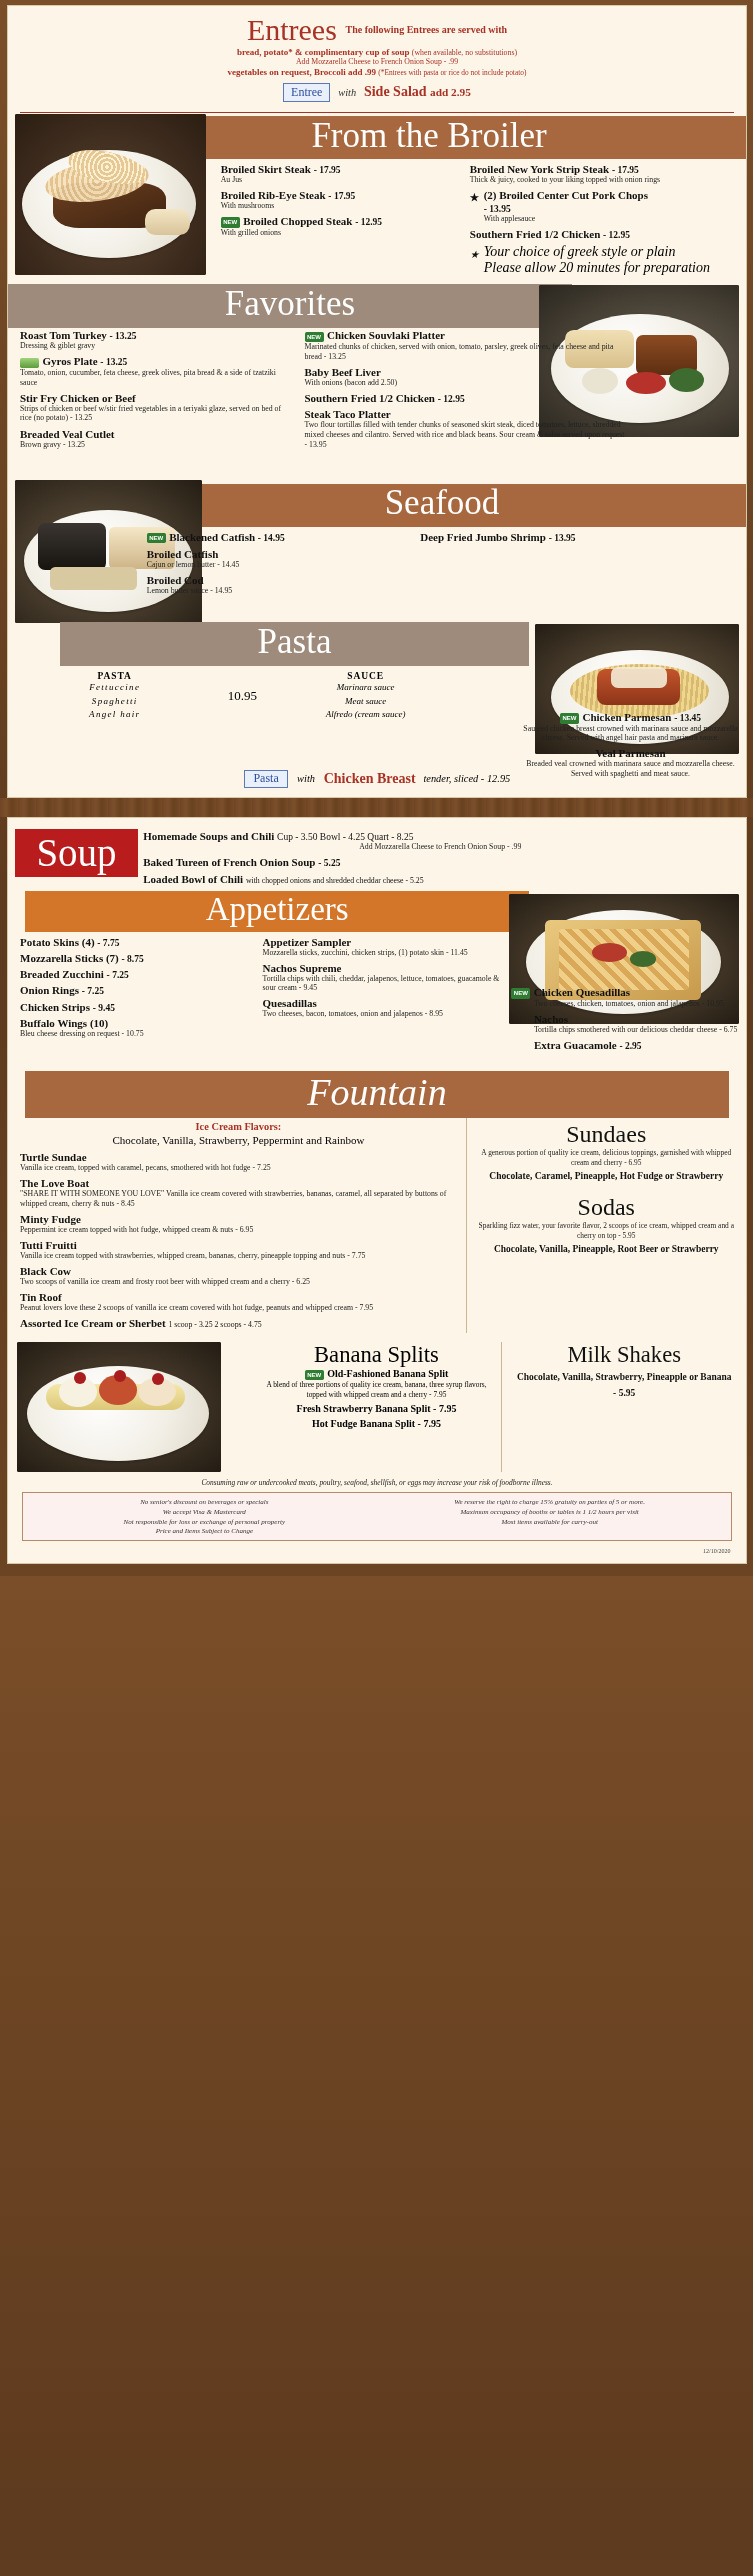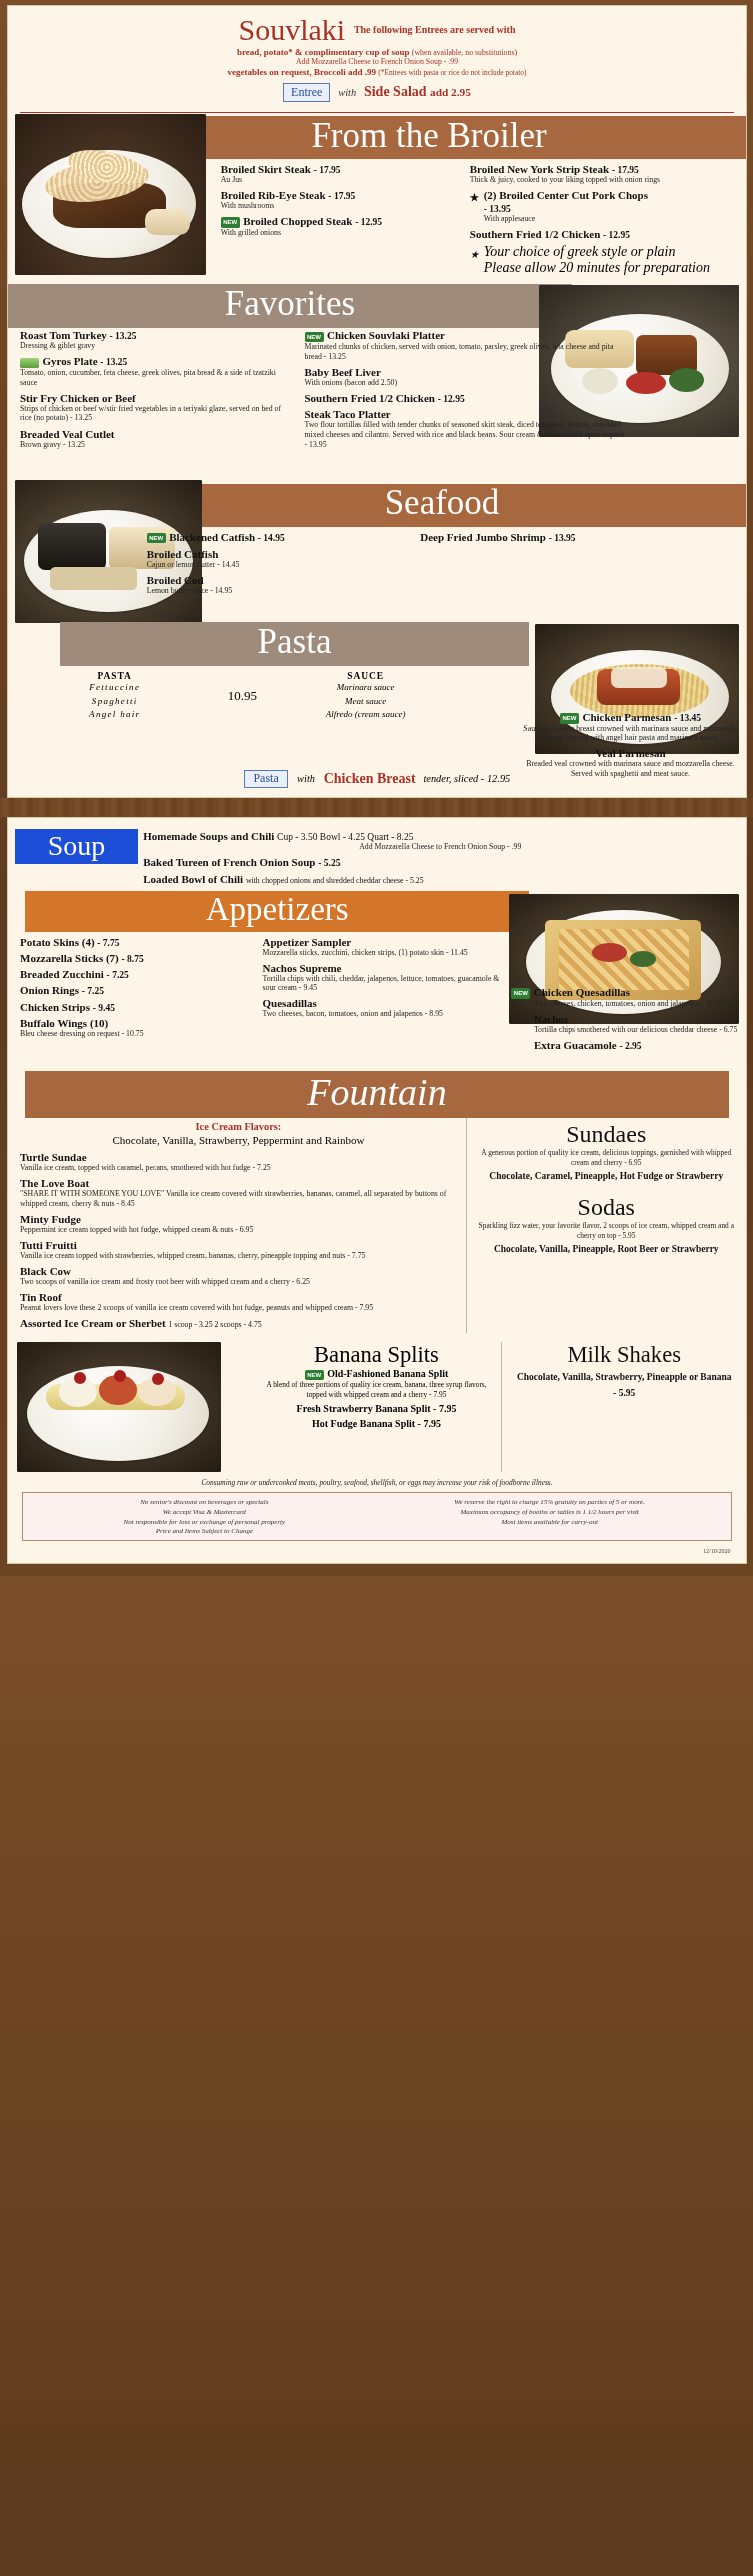--- a/index.html
+++ b/index.html
@@ -93,21 +93,21 @@
     background:#2e7d32; border-radius:1.7px; color:#fff; font-size:6px;
     text-align:center; line-height:10.4px; font-family:"Liberation Sans",sans-serif;
     letter-spacing:0px;
   }
   .ico-star { width:10.4px; color:#111; font-size:10.4px; }
   .ico-veg { width:19px; height:10.4px; }
 
   
   .banner-orange { background:#d4762a; }
   .side-banner {
-    background:#1d4ed8; color:#fff; font-size:28px; text-align:center;
+    background:#b91c1c; color:#fff; font-size:39px; text-align:center;
     font-family:"Liberation Serif",serif;
   }
 
   
   .fountain-wrap { display:flex; }
   .fountain-left { width:62%; padding:3.5px 8.7px 0 12px; }
   .fountain-right { width:38%; padding:3.5px 7px 0 7px; border-left:0.9px solid #c9b796; text-align:center; }
   .ice-title { text-align:center; color:#a83226; font-weight:bold; font-size:10.4px; }
   .ice-flavors { text-align:center; font-size:11px; margin:1.7px 0 5.2px 0; }
   .sundae-head { font-size:24px; font-family:"Liberation Serif",serif; color:#111; }
@@ -134,21 +134,21 @@
 </style>
 </head>
 <body>
 
 <div class="page">
 
   <div class="panel panel-top">
 
     <div class="entrees-head">
       <div class="entrees-row1">
-        <div class="entrees-title">Souvlaki</div>
+        <div class="entrees-title">Entrees</div>
         <div class="entrees-sub">
           <div>The following Entrees are served with</div>
         </div>
       </div>
       <div class="entrees-line2">
         <span>bread, potato* &amp; complimentary cup of soup</span>
         <span class="small">(when available, no substitutions)</span>
       </div>
       <div class="entrees-line3">Add Mozzarella Cheese to French Onion Soup - .99</div>
       <div class="entrees-line4">

